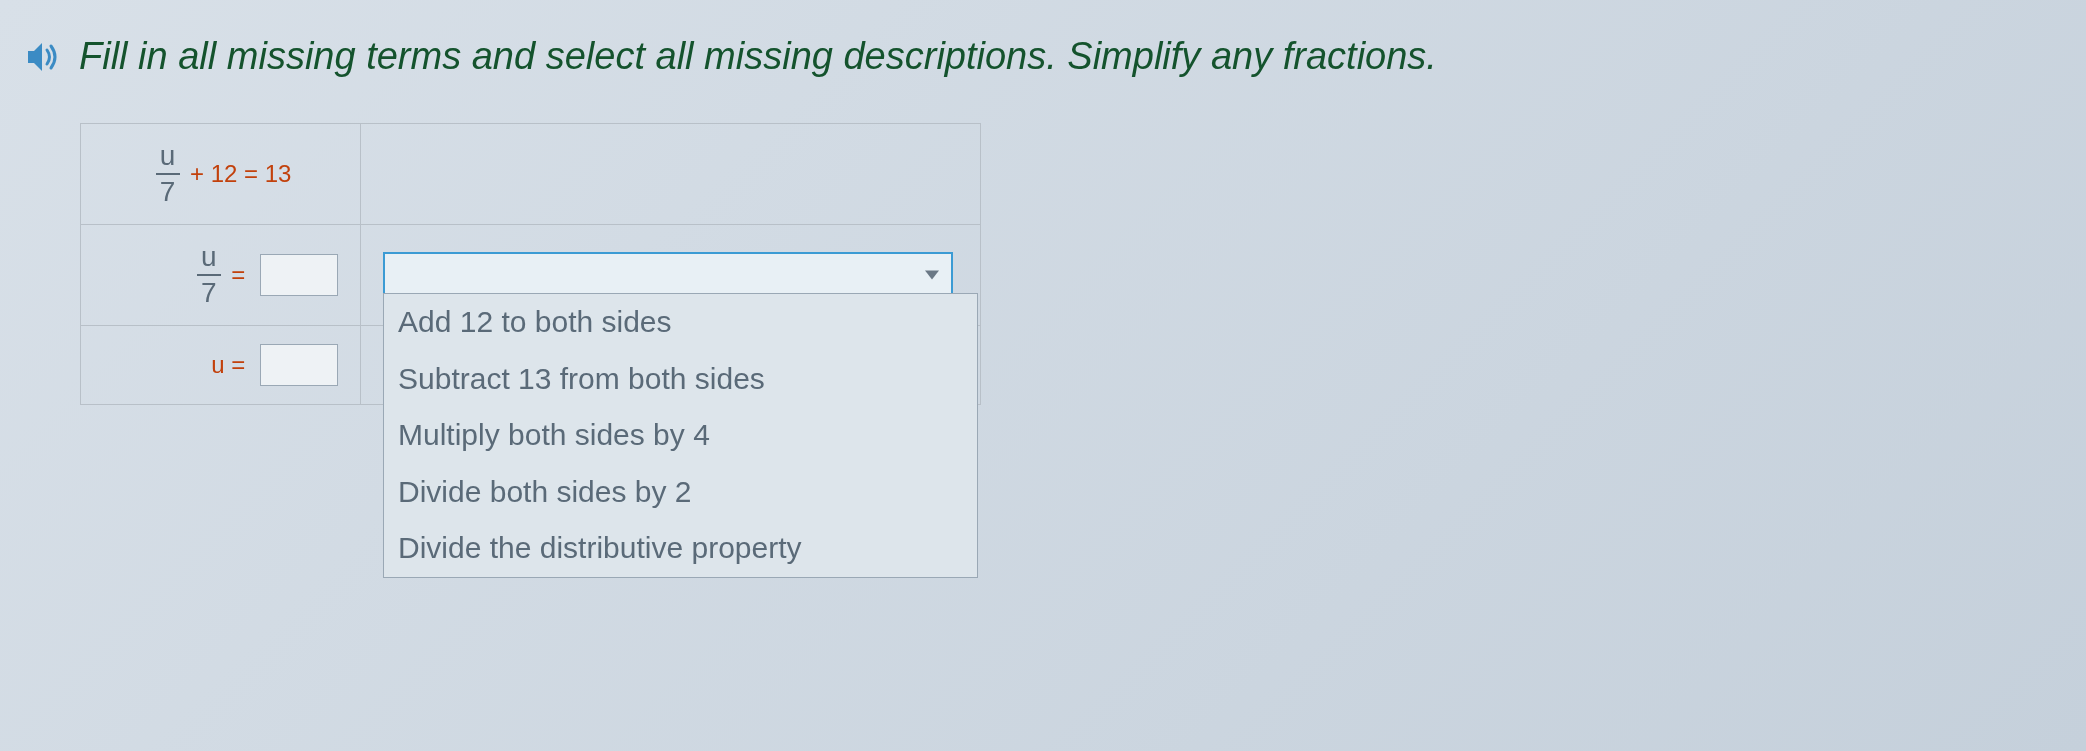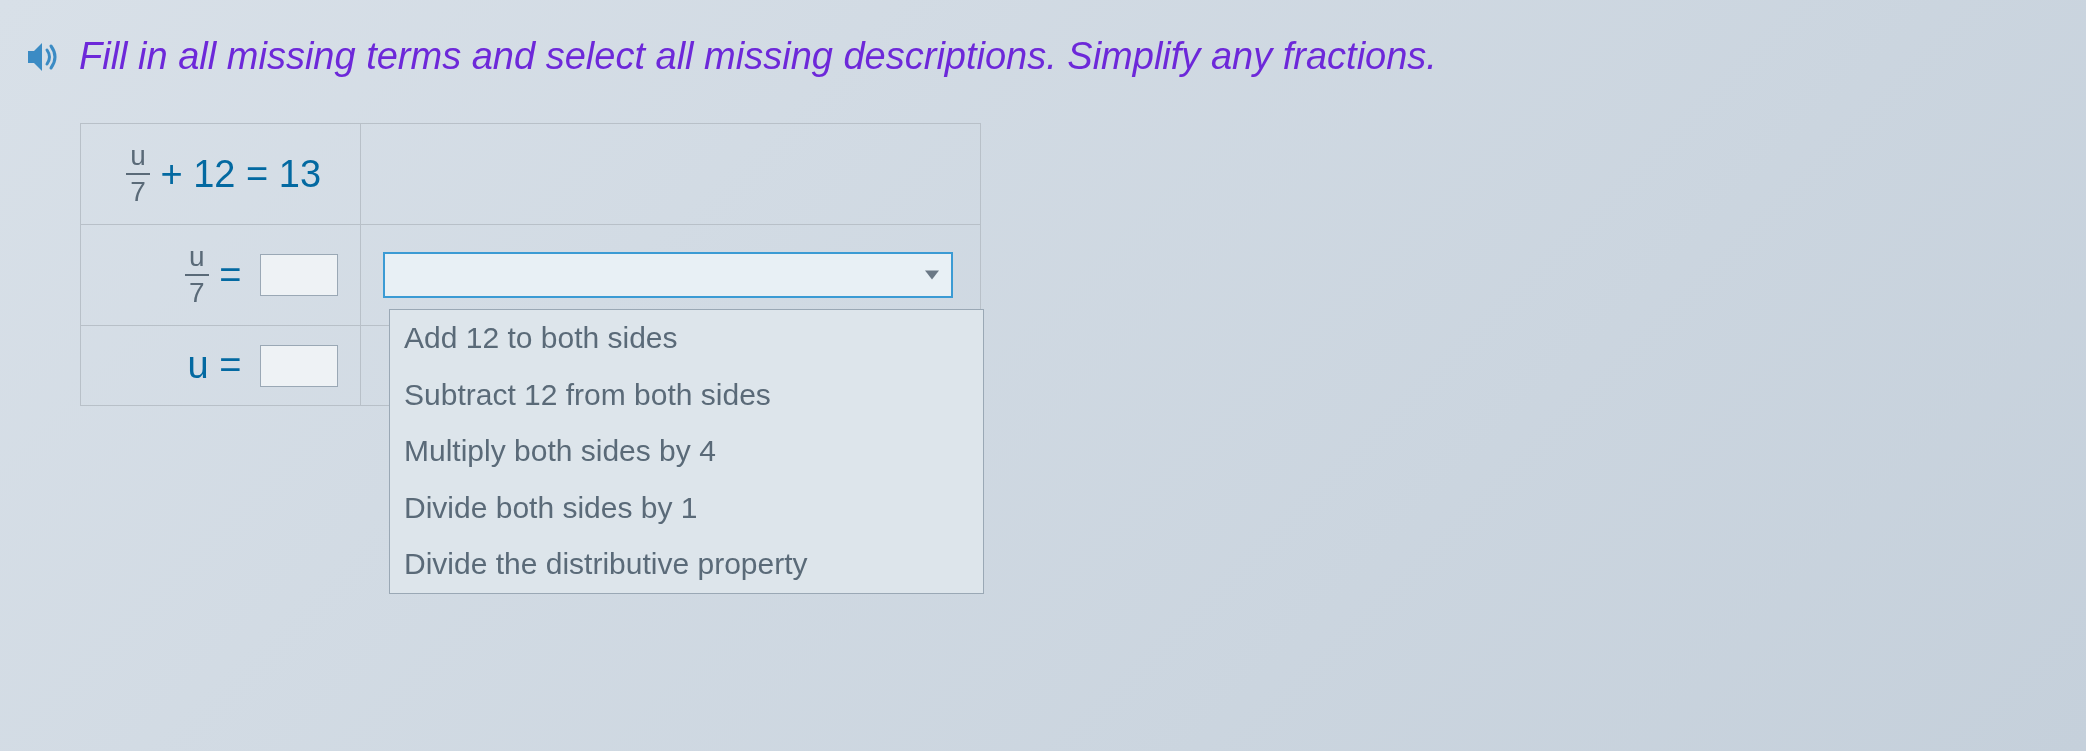--- a/index.html
+++ b/index.html
@@ -23,21 +23,21 @@
       width: 44px;
       height: 44px;
       display: flex;
       align-items: center;
       justify-content: center;
       flex-shrink: 0;
     }
     .instruction-text {
       font-style: italic;
       font-size: 38px;
-      color: #6d28d9;
+      color: #14532d;
       line-height: 1.4;
     }
     .problem-container {
       margin-left: 60px;
       position: relative;
       display: inline-block;
     }
     .problem-table {
       border-collapse: collapse;
     }
@@ -72,22 +72,22 @@
       height: 2px;
       background: #5a6a78;
     }
     .fraction .den {
       font-size: 28px;
       color: #5a6a78;
       line-height: 1;
       padding-top: 3px;
     }
     .eq-text {
-      font-size: 38px;
-      color: #0369a1;
+      font-size: 24px;
+      color: #c2410c;
       vertical-align: middle;
     }
     .input-box {
       display: inline-block;
       width: 78px;
       height: 42px;
       border: 1px solid #9aa8b5;
       background: #eef2f5;
       vertical-align: middle;
       margin-left: 8px;
@@ -110,26 +110,25 @@
       transform: translateY(-50%);
       width: 0;
       height: 0;
       border-left: 7px solid transparent;
       border-right: 7px solid transparent;
       border-top: 9px solid #6a7885;
     }
     .dropdown-list {
       position: absolute;
       top: 68px;
-      left: 28px;
+      left: 22px;
       width: 595px;
       border: 1px solid #9aa8b5;
       background: #dde5eb;
       z-index: 10;
-      margin-top: 16px;
     }
     .dropdown-item {
       padding: 8px 14px;
       font-size: 30px;
       color: #5a6a78;
       cursor: pointer;
       line-height: 1.35;
     }
     .row2-eq {
       text-align: right;
@@ -180,23 +179,23 @@
         <span class="eq-text"> = </span>
         <span class="input-box"></span>
       </td>
       <td class="desc-cell" style="position:relative;">
         <div class="dropdown-box">
           <span></span>
           <span class="dropdown-caret"></span>
         </div>
         <div class="dropdown-list">
           <div class="dropdown-item">Add 12 to both sides</div>
-          <div class="dropdown-item">Subtract 12 from both sides</div>
+          <div class="dropdown-item">Subtract 13 from both sides</div>
           <div class="dropdown-item">Multiply both sides by 4</div>
-          <div class="dropdown-item">Divide both sides by 1</div>
+          <div class="dropdown-item">Divide both sides by 2</div>
           <div class="dropdown-item">Divide the distributive property</div>
         </div>
       </td>
     </tr>
     <tr>
       <td class="eq-cell row3-eq">
         <span class="eq-text">u = </span>
         <span class="input-box"></span>
       </td>
       <td class="desc-cell"></td>

